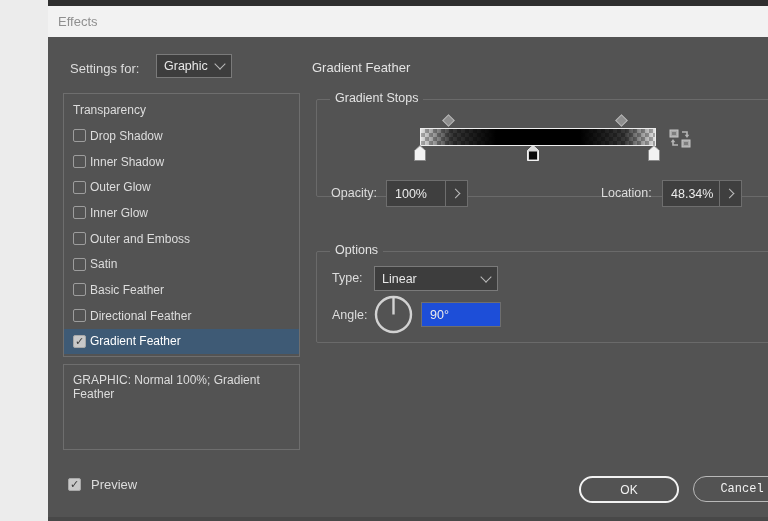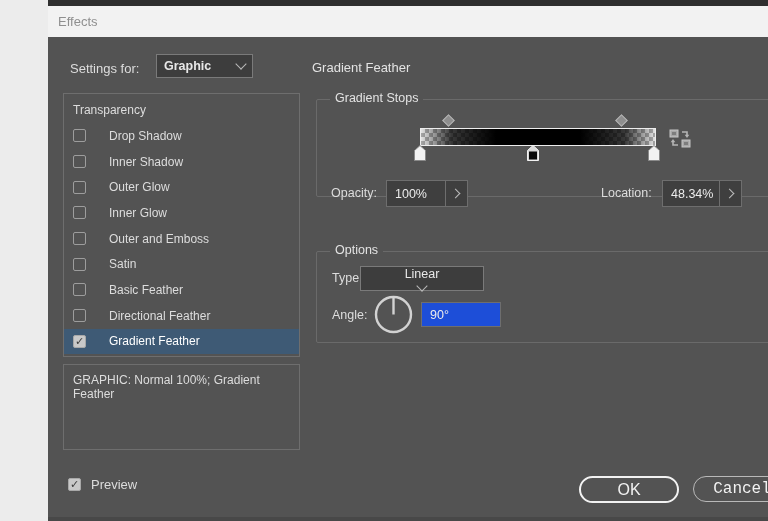--- a/index.html
+++ b/index.html
@@ -39,26 +39,26 @@
   .chev-right{width:6px;height:6px;border-right:1.5px solid #bdbdbd;border-bottom:1.5px solid #bdbdbd;
     transform:rotate(-45deg);margin-left:-2px;}
   .checkbox{width:13px;height:13px;border:1px solid #9d9d9d;border-radius:2px;background:transparent;
     display:flex;align-items:center;justify-content:center;flex:0 0 13px;box-sizing:border-box;}
   .checkbox.checked{background:#c9c9c9;border-color:#a8a8a8;}
   .checkbox .mark{font-size:11px;line-height:11px;color:#3c3c3c;font-weight:bold;display:none;}
   .checkbox.checked .mark{display:block;}
 
   
   .settings-label{left:22px;top:61px;font-size:13px;}
-  .settings-dd{left:108px;top:54px;width:97px;height:24px;font-weight:bold;}
+  .settings-dd{left:108px;top:54px;width:76px;height:24px;}
 
   
   .effects-list{left:15px;top:93px;width:237px;height:264px;border:1px solid #6e6e6e;padding-top:7px;}
   .list-header{padding:2px 0 6px 9px;font-size:12px;color:#dddddd;}
-  .row{height:25.7px;display:flex;align-items:center;padding-left:9px;gap:23px;
+  .row{height:25.7px;display:flex;align-items:center;padding-left:9px;gap:4px;
     font-size:12px;color:#dddddd;cursor:default;}
   .row.selected{background:#3e5a75;color:#ffffff;}
 
   .desc-box{left:15px;top:364px;width:237px;height:86px;border:1px solid #6e6e6e;
     padding:8px 12px 0 9px;font-size:12px;color:#dddddd;line-height:1.2;}
 
   .preview-row{left:20px;top:477px;display:flex;align-items:center;gap:10px;}
   .preview-row .label{font-size:13px;}
 
   
@@ -87,30 +87,30 @@
   .stop-3{left:331px;}
   .reverse-icon{position:absolute;left:352px;top:28px;}
 
   .opacity-label{position:absolute;left:14px;top:86px;}
   .opacity-field{position:absolute;left:69px;top:80px;width:80px;height:25px;}
   .location-label{position:absolute;left:284px;top:86px;}
   .location-field{position:absolute;left:345px;top:80px;width:78px;height:25px;}
 
   
   .type-label{position:absolute;left:15px;top:19px;}
-  .type-dd{position:absolute;left:43px;top:14px;width:108px;height:23px;flex-direction:column;}
+  .type-dd{position:absolute;left:57px;top:14px;width:108px;height:23px;}
   .angle-label{position:absolute;left:15px;top:56px;}
   .angle-dial{position:absolute;left:56px;top:42px;width:41px;height:41px;cursor:default;}
   .angle-field{position:absolute;left:104px;top:50px;width:70px;height:23px;
     background:#1d4ed8;border:1px solid #6e6e6e;color:#ececec;font-size:12.5px;
     display:flex;align-items:center;padding-left:8px;}
 
   
   .btn{display:flex;align-items:center;justify-content:center;border-radius:14px;
-    color:#f2f2f2;font-size:16px;background:transparent;cursor:default;}
+    color:#f2f2f2;font-size:12px;background:transparent;cursor:default;}
   .btn-ok{left:531px;top:476px;width:100px;height:27px;border:2px solid #f2f2f2;}
   .btn-cancel{left:645px;top:476px;width:98px;height:26px;border:1px solid #b9b9b9;font-family:Liberation Mono, monospace;}
 </style>
 </head>
 <body>
 
 <div class="abs bg-strip"></div>
 <div class="abs strip-dark"></div>
 <div class="abs strip-magenta"></div>
 <div class="abs strip-orange"></div>

